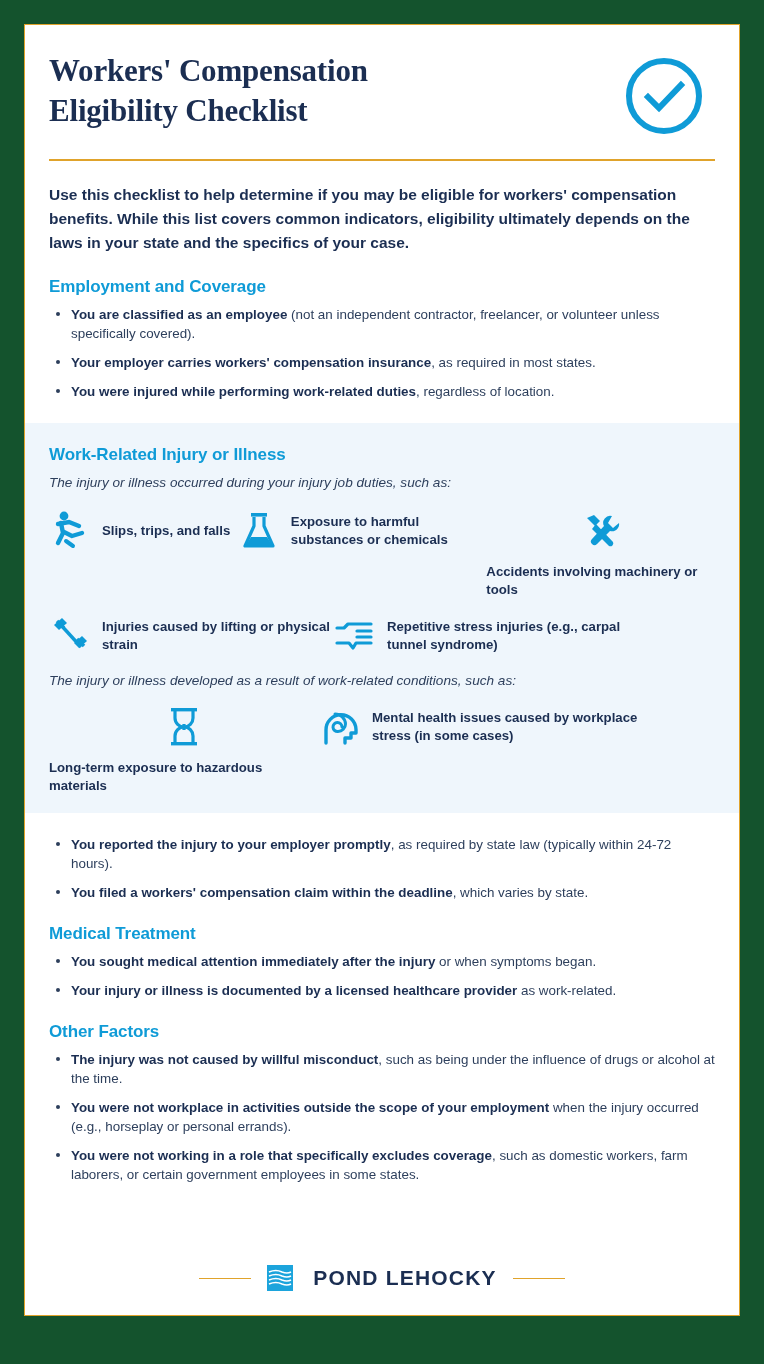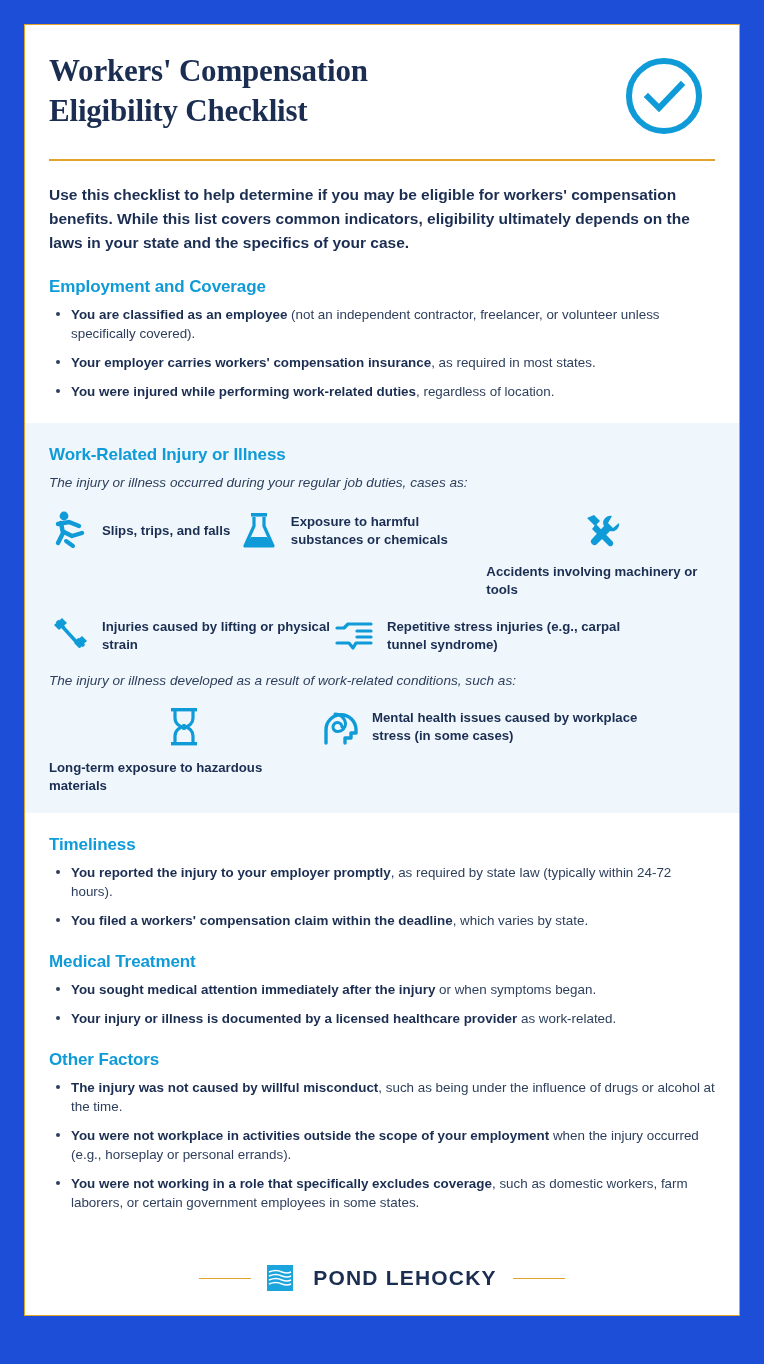--- a/index.html
+++ b/index.html
@@ -10,21 +10,21 @@
   body {
     width: 764px;
     height: 1364px;
     font-family: "Liberation Sans", sans-serif;
     -webkit-font-smoothing: antialiased;
   }
   .page {
     position: relative;
     width: 764px;
     height: 1364px;
-    background: #1d4ed8;
+    background: #14532d;
     box-sizing: border-box;
   }
   .frame {
     position: absolute;
     left: 24px;
     top: 24px;
     width: 716px;
     height: 1292px;
     border: 1px solid #E0A32B;
     box-sizing: border-box;
@@ -226,21 +226,21 @@
         <h2 class="section-heading">Employment and Coverage</h2>
         <ul class="checklist">
           <li><b>You are classified as an employee</b><span> (not an independent contractor, freelancer, or volunteer unless specifically covered).</span></li>
           <li><b>Your employer carries workers' compensation insurance</b><span>, as required in most states.</span></li>
           <li><b>You were injured while performing work-related duties</b><span>, regardless of location.</span></li>
         </ul>
       </div>
 
       <div class="band">
         <h2 class="section-heading">Work-Related Injury or Illness</h2>
-        <p class="band-lead">The injury or illness occurred during your regular job duties, cases as:</p>
+        <p class="band-lead">The injury or illness occurred during your injury job duties, such as:</p>
 
         <div class="icon-row r1">
           <div class="icon-item c1">
             <span class="glyph">
               <svg width="36" height="40" viewBox="0 0 36 40">
                 <circle cx="12" cy="5" r="4.4" fill="#0F9BD7"></circle>
                 <path d="M6 13 L17 11 L27 15" fill="none" stroke="#0F9BD7" stroke-width="4.4" stroke-linecap="round"></path>
                 <path d="M9 12 L11 22 L6 32" fill="none" stroke="#0F9BD7" stroke-width="4.4" stroke-linecap="round" stroke-linejoin="round"></path>
                 <path d="M12 21 L20 25 L30 22" fill="none" stroke="#0F9BD7" stroke-width="4.4" stroke-linecap="round" stroke-linejoin="round"></path>
                 <path d="M14 30 L21 35" fill="none" stroke="#0F9BD7" stroke-width="4" stroke-linecap="round"></path>
@@ -317,21 +317,20 @@
                 <path d="M5 36 L5 23 a15 15 0 0 1 30 -0.5 L35 26 L30 26 L30 31 L24 31 L24 36" fill="none" stroke="#0F9BD7" stroke-width="3.4" stroke-linejoin="round" stroke-linecap="round"></path>
                 <path d="M21 20 a4.5 4.5 0 1 0 -4 4.5 a7.5 7.5 0 0 0 7.5 -7.5 a10.5 10.5 0 0 0 -10.5 -10" fill="none" stroke="#0F9BD7" stroke-width="3" stroke-linecap="round"></path>
               </svg>
             </span>
             <span class="label">Mental health issues caused by workplace stress (in some cases)</span>
           </div>
         </div>
       </div>
 
       <div class="section">
-        <h2 class="section-heading">Timeliness</h2>
         <ul class="checklist">
           <li><b>You reported the injury to your employer promptly</b><span>, as required by state law (typically within 24-72 hours).</span></li>
           <li><b>You filed a workers' compensation claim within the deadline</b><span>, which varies by state.</span></li>
         </ul>
       </div>
 
       <div class="section">
         <h2 class="section-heading">Medical Treatment</h2>
         <ul class="checklist">
           <li><b>You sought medical attention immediately after the injury</b><span> or when symptoms began.</span></li>

